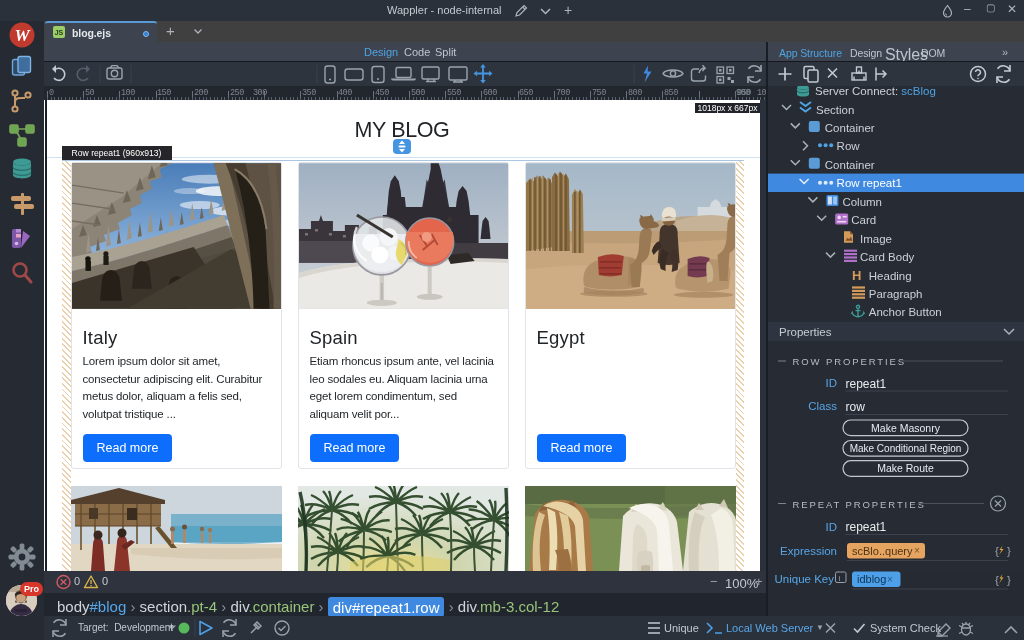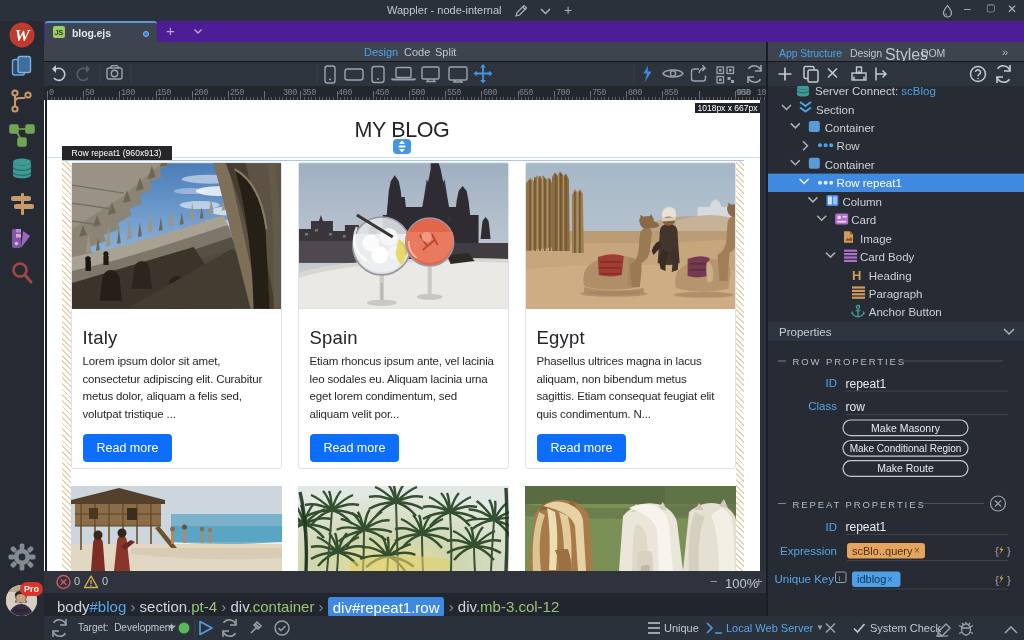--- a/index.html
+++ b/index.html
@@ -5,21 +5,21 @@
 .abs{position:absolute}
 #app{position:relative;width:1024px;height:640px}
 
 #titlebar{left:0;top:0;width:1024px;height:21px;background:#2b313a;color:#c3c9d1}
 #titlebar .ttl{position:absolute;left:387px;top:4px;font-size:11px}
 .tico{position:absolute;top:2px;color:#aeb4bc;font-size:12px}
 
 #sidebar{left:0;top:21px;width:44px;height:619px;background:#262b33}
 .sic{position:absolute;left:0;width:44px;text-align:center}
 
-#tabstrip{left:44px;top:21px;width:980px;height:21px;background:#4c1d95}
+#tabstrip{left:44px;top:21px;width:980px;height:21px;background:#404040}
 #tab1{position:absolute;left:1px;top:0;width:112px;height:21px;background:#3d4450;border-top:2px solid #5b9bd5;border-radius:3px 3px 0 0}
 #tab1 .jsq{position:absolute;left:8px;top:3px;width:12px;height:12px;background:#9acd68;border-radius:2px;color:#2a3a1a;font-size:7px;font-weight:bold;text-align:center;line-height:13px}
 #tab1 .nm{position:absolute;left:27px;top:3.5px;font-size:10.5px;color:#e4e7eb;font-weight:bold;letter-spacing:-0.1px}
 #tab1 .dot{position:absolute;right:8px;top:7.5px;width:6px;height:6px;border-radius:50%;background:#2f7fd6;border:1.2px solid #8ab8e8}
 
 #row2{left:44px;top:42px;width:980px;height:19px;background:#3d4450}
 #row2l{left:44px;top:42px;width:722px;height:19px;background:#3d4450;color:#bfc5cd;font-size:11px}
 #row2l span{position:absolute;top:3.5px}
 #sepv{left:766px;top:42px;width:2px;height:574px;background:#1a1e24}
 #hsep{left:44px;top:60.5px;width:980px;height:1.5px;background:#15181e}
@@ -286,21 +286,21 @@
     </svg>
   </div>
   <div class="abs" id="ruler">
       <div class="tks"></div>
     <span class="num" style="left:5px">0</span>
       <span class="num" style="left:41px">50</span>
       <span class="num" style="left:77px">100</span>
       <span class="num" style="left:113px">150</span>
       <span class="num" style="left:150px">200</span>
       <span class="num" style="left:186px">250</span>
-      <span class="num" style="left:239px">300</span>
+      <span class="num" style="left:209px">300</span>
       <span class="num" style="left:258px">350</span>
       <span class="num" style="left:294px">400</span>
       <span class="num" style="left:331px">450</span>
       <span class="num" style="left:367px">500</span>
       <span class="num" style="left:403px">550</span>
       <span class="num" style="left:439px">600</span>
       <span class="num" style="left:475px">650</span>
       <span class="num" style="left:512px">700</span>
       <span class="num" style="left:548px">750</span>
       <span class="num" style="left:584px">800</span>
@@ -527,21 +527,20 @@
           <path d="M192 92 q8 -4 9 -16 l1 -16 q1 -7 7 -7 q6 0 5 7 l-2 18 q-1 8 -8 12 l-2 28 h-8 z" fill="#a07e57"></path>
           <path d="M202 48 q-2 -6 4 -6.5 l6 -.5 q5 1 4 5 l3 2 q3 3 -1 4.5 l-10 1.5 q-5 -1 -6 -6z" fill="#8a6a46"></path>
           <path d="M204 44 l-2 -4 3 1z M212 43 l1 -4 2 3z" fill="#7c5e3e"></path>
           <path d="M162 96 q12 -5 22 -1 l-2 18 q-11 3 -20 0z" fill="#743a50"></path>
           <path d="M164 101 h19 M163 107 h19" stroke="#55283a" stroke-width="1.2"></path>
           <path d="M183 98 q7 7 4 20 l-5 2 q-2 -12 -1 -20z" fill="#c8b08a"></path>
           <ellipse cx="178" cy="132" rx="30" ry="3" fill="#a5835d" opacity=".7"></ellipse>
         </g>
         </svg>
       <div class="ttl2">Egypt</div>
-      <div class="txt">Phasellus ultrices magna in lacus aliquam, non bibendum metus sagittis. Etiam consequat feugiat elit quis condimentum. N...</div>
       <div class="btn">Read more</div>
     </div>
 
     <div class="p2" style="left:26.5px">
       <svg width="211.5" height="85" viewBox="0 0 211.5 85">
         <rect width="211.5" height="85" fill="#ccd6dc"></rect>
         <rect x="100" y="28" width="111.5" height="30" fill="#7ab2cc"></rect>
         <rect x="100" y="40" width="111.5" height="16" fill="#5aa4c4"></rect>
         <path d="M96 56 q60 4 115.5 0 v6 q-55 4 -115.5 0z" fill="#e8f0f2"></path>
         <path d="M0 58 h211.5 v27 H0 Z" fill="#e2d7c2"></path>

